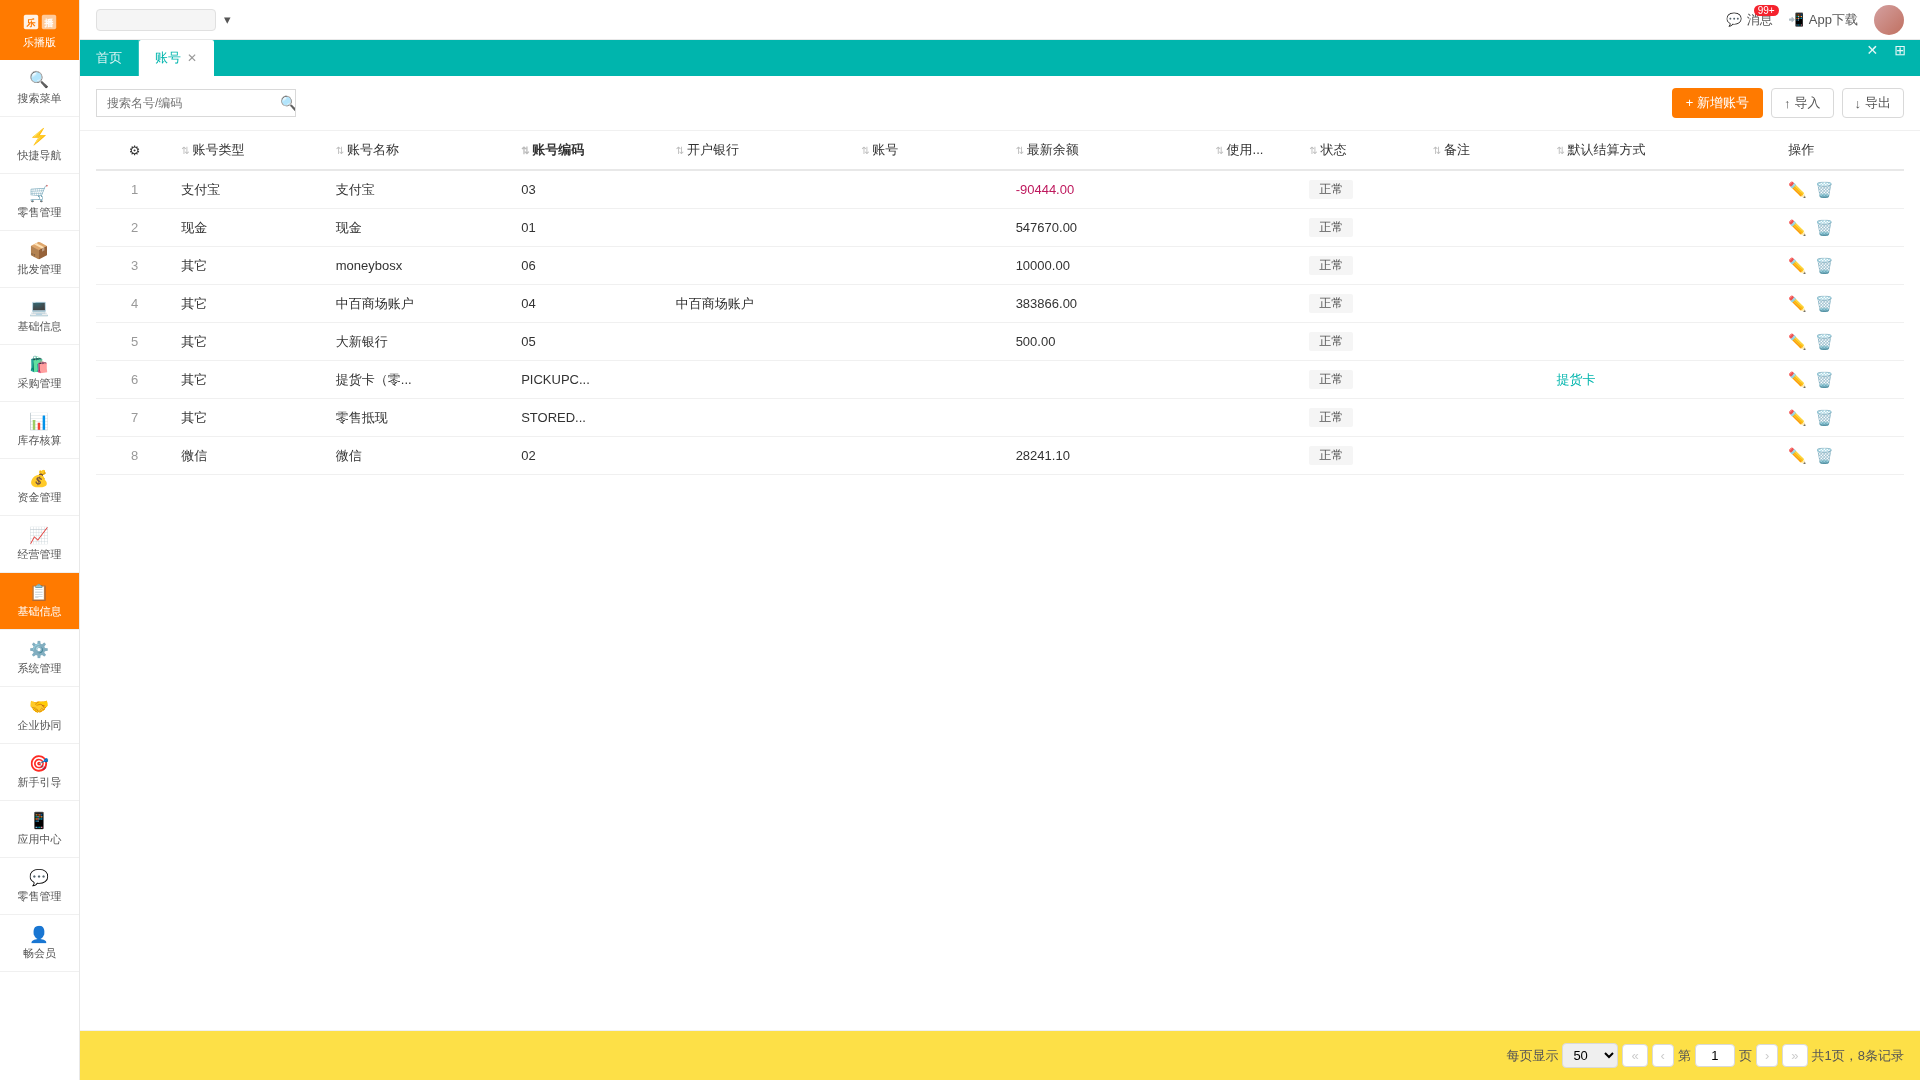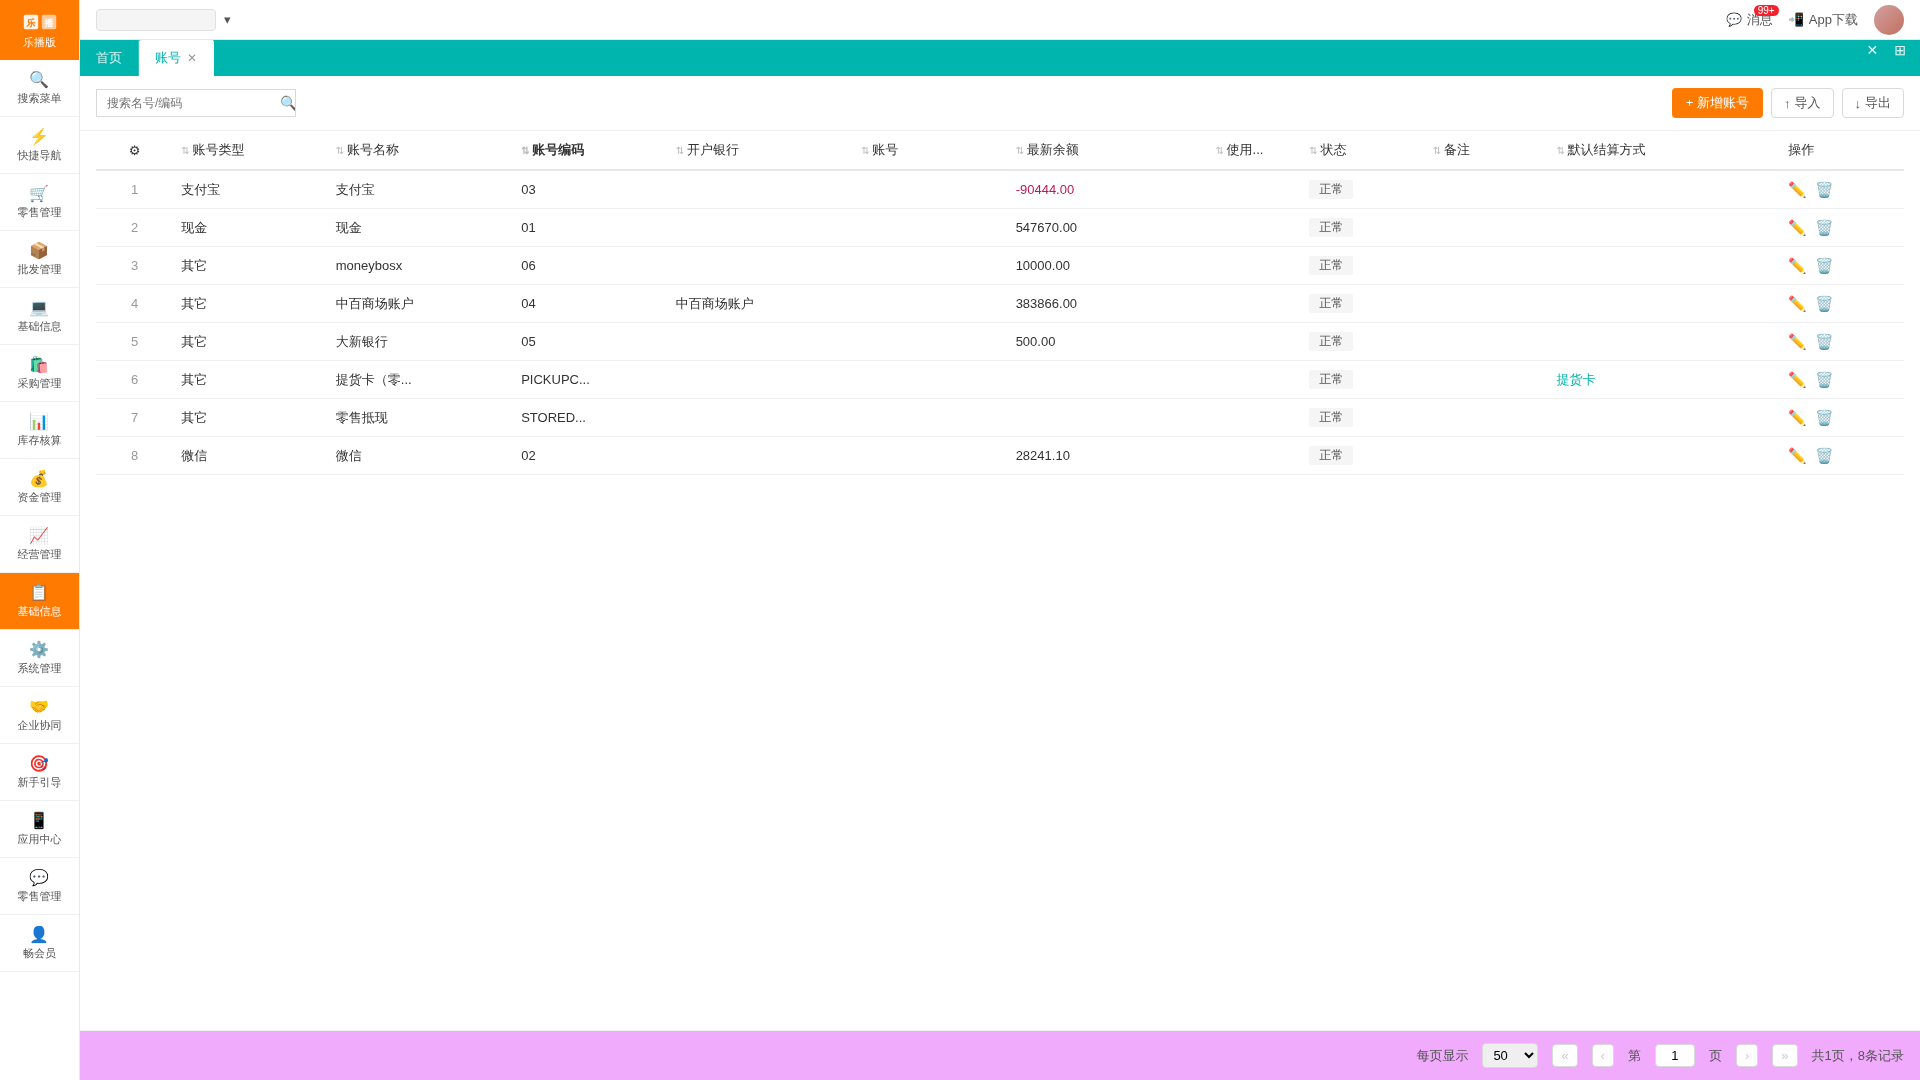--- a/index.html
+++ b/index.html
@@ -325,22 +325,22 @@
       text-align: center;
     }
 
     
     .pagination {
       display: flex;
       align-items: center;
       justify-content: flex-end;
       padding: 12px 16px;
       border-top: 1px solid #f0f0f0;
-      gap: 14px;
-      background: #f0abfc;
+      gap: 4px;
+      background: #fde047;
     }
     .pagination-text {
       color: #555;
       font-size: 13px;
     }
     .page-size-select {
       border: 1px solid #d9d9d9;
       border-radius: 4px;
       padding: 3px 6px;
       font-size: 13px;

